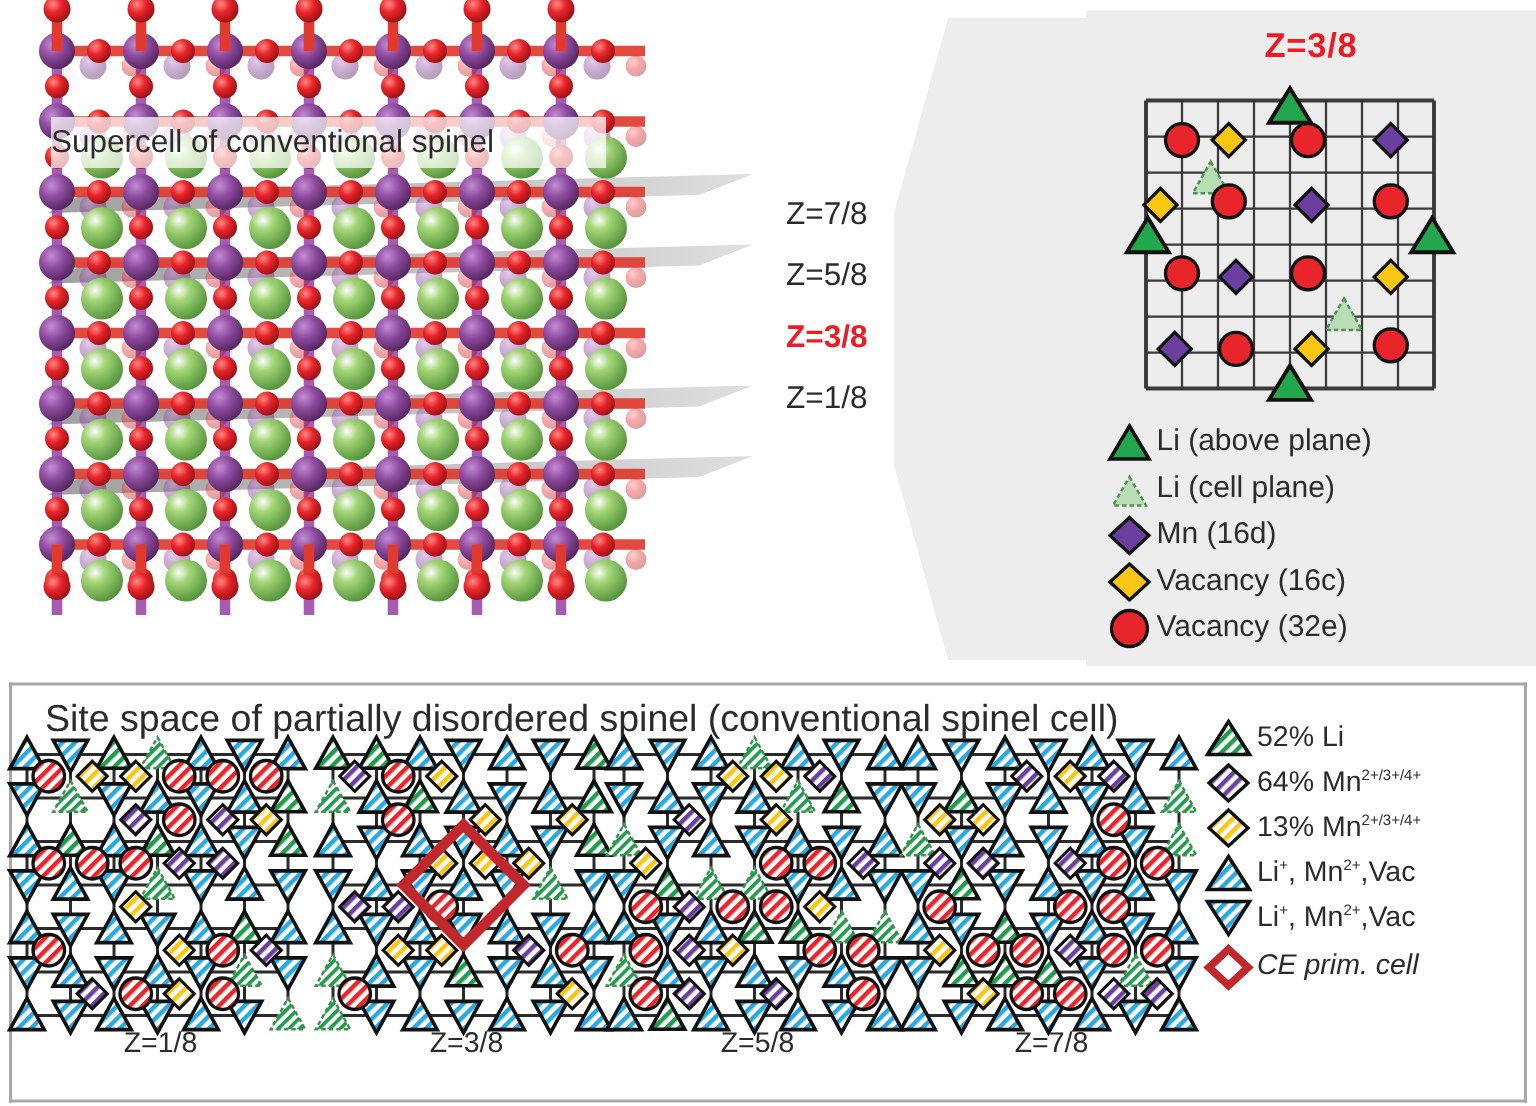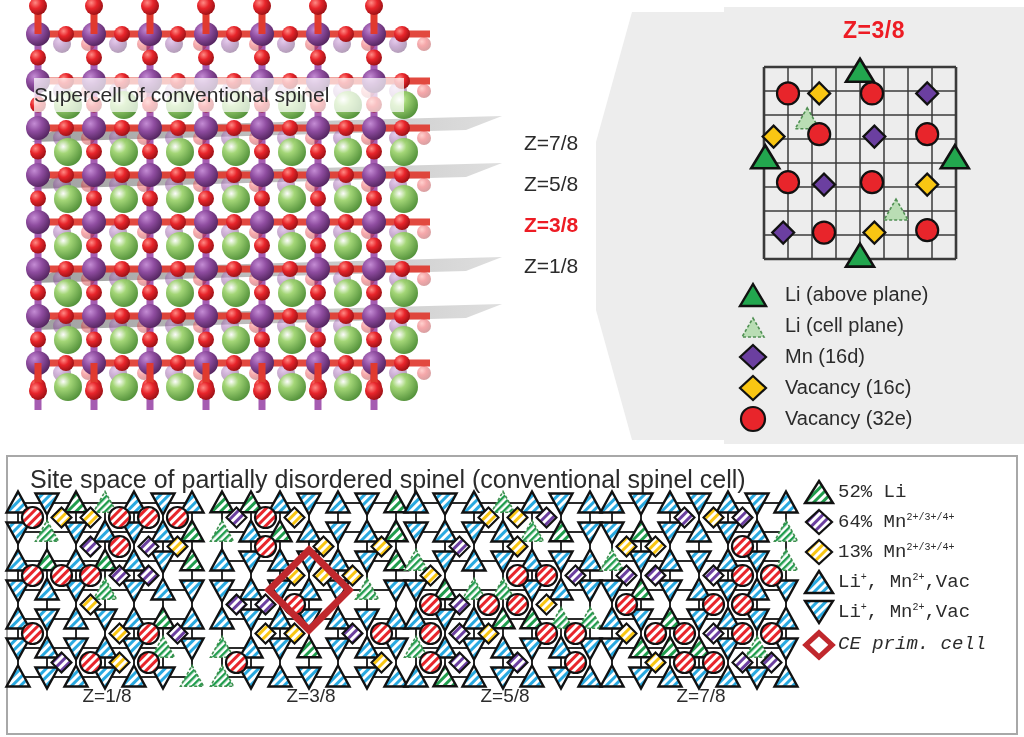--- a/index.html
+++ b/index.html
@@ -25,39 +25,39 @@
   
   #detail-panel{position:absolute;left:724px;top:7px;width:300px;height:437px;
       background:#ededed;}
   #detail-title{position:absolute;left:0;top:10px;width:300px;text-align:center;
       font-size:23px;font-weight:bold;color:#ed1c24;letter-spacing:.5px;}
   #detail-grid{position:absolute;left:32px;top:56px;width:216px;height:200px;}
 
   #detail-legend{position:absolute;left:12px;top:272px;width:288px;}
   .leg-row{display:flex;align-items:center;height:31px;}
   .leg-sym{width:34px;height:30px;flex:0 0 34px;}
-  .leg-txt{font-size:20px;color:#2b2b2b;white-space:nowrap;margin-left:15px;}
+  .leg-txt{font-size:20px;color:#2b2b2b;white-space:nowrap;margin-left:1px;}
 
   
   #divider{position:absolute;left:6px;top:455px;width:1012px;height:2px;background:#a8a8a8;}
   #frame-b{position:absolute;left:6px;top:455px;width:1012px;height:280px;
       border:2px solid #a8a8a8;border-top:none;box-sizing:border-box;}
 
   
   #bottom-panel{position:absolute;left:0;top:457px;width:1024px;height:280px;}
   #bottom-title{position:absolute;left:30px;top:8px;font-size:25px;color:#2b2b2b;
       white-space:nowrap;}
   .site-grid{position:absolute;top:40px;width:190px;height:190px;}
   .site-cap{position:absolute;top:228px;width:190px;text-align:center;
       font-size:19px;color:#2b2b2b;}
 
   #bottom-legend{position:absolute;left:802px;top:20px;width:220px;}
   .blrow{display:flex;align-items:center;height:30px;}
   .blsym{width:34px;height:28px;flex:0 0 34px;}
-  .bltxt{font-size:19px;color:#2b2b2b;white-space:nowrap;margin-left:2px;font-family:Liberation Mono, monospace;}
+  .bltxt{font-size:19px;color:#2b2b2b;white-space:nowrap;margin-left:2px;}
   .bltxt sup{font-size:10px;}
   .bltxt.ital{font-style:italic;}
   svg{display:block;overflow:visible;}
 </style>
 </head>
 <body>
 
 <div class="fig">
 
   <div id="structure-panel">

